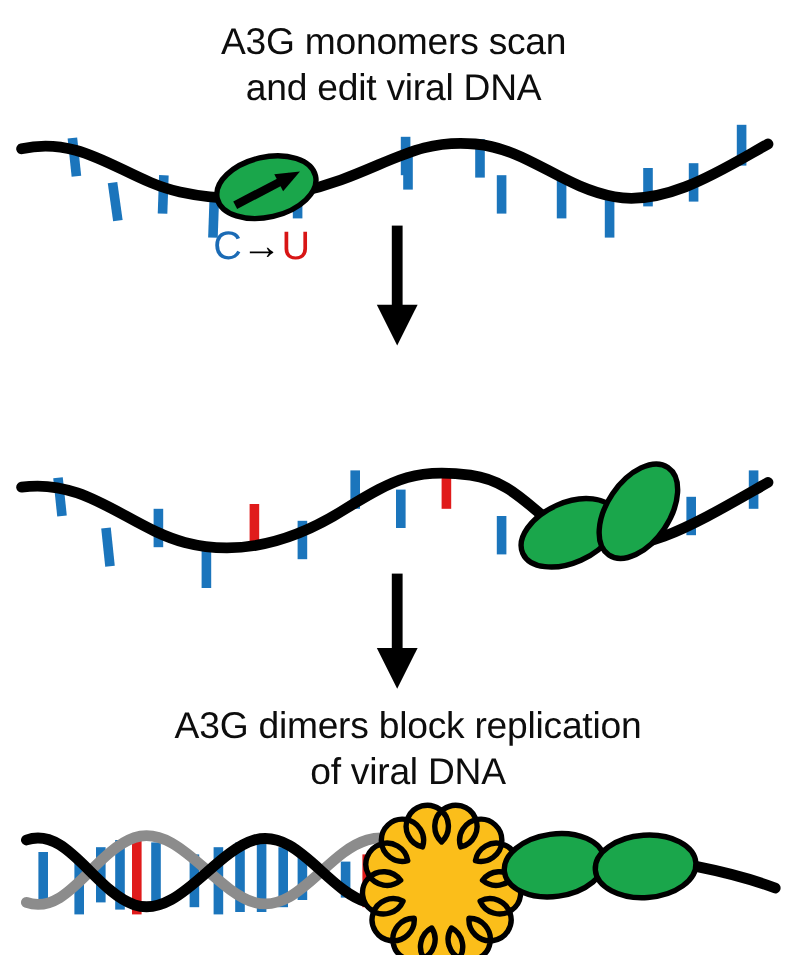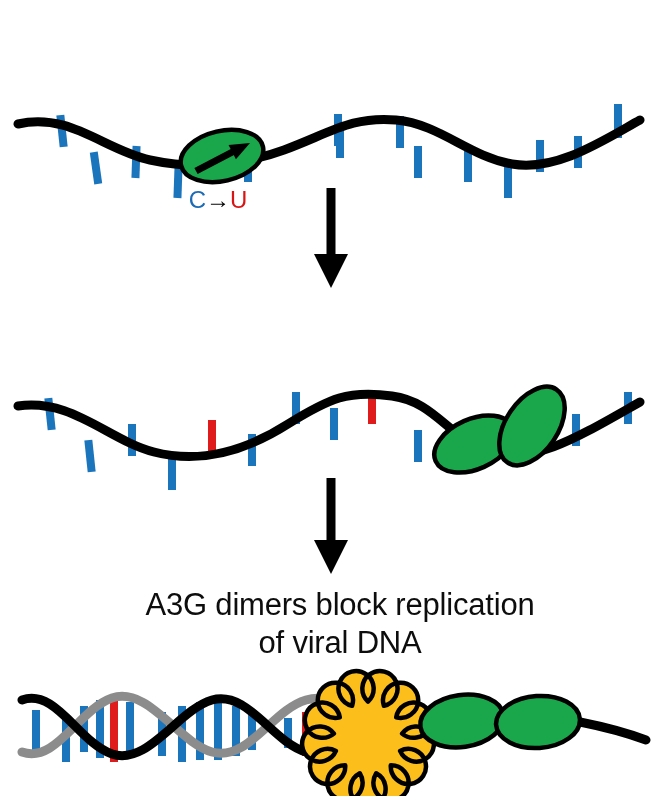--- a/index.html
+++ b/index.html
@@ -34,21 +34,21 @@
   #caption-2 { top: 322px; left: 0; }
   #caption-3 { top: 586px; left: 12px; }
 
   .edit-label {
     position: absolute;
     left: 0;
     top: 186px;
     width: 632px;
     text-align: center;
     font-family: "Liberation Sans", sans-serif;
-    font-size: 24px;
+    font-size: 33px;
     letter-spacing: 0px;
   }
   .edit-label .wrap {
     position: relative;
     left: -98px;
     display: inline-block;
   }
   .edit-c { color: #1b6bb5; }
   .edit-arrow { color: #000000; }
   .edit-u { color: #d81515; }
@@ -60,20 +60,22 @@
     width: 656px;
     height: 796px;
     overflow: visible;
   }
 </style>
 </head>
 <body>
 
 <div id="figure">
 
+  <div class="panel-caption" id="caption-1">A3G monomers scan
+and edit viral DNA</div>
 
   <div class="edit-label">
     <span class="wrap">
       <span class="edit-c">C</span><span class="edit-arrow">→</span><span class="edit-u">U</span>
     </span>
   </div>
 
 
   <div class="panel-caption" id="caption-3">A3G dimers block replication
 of viral DNA</div>

